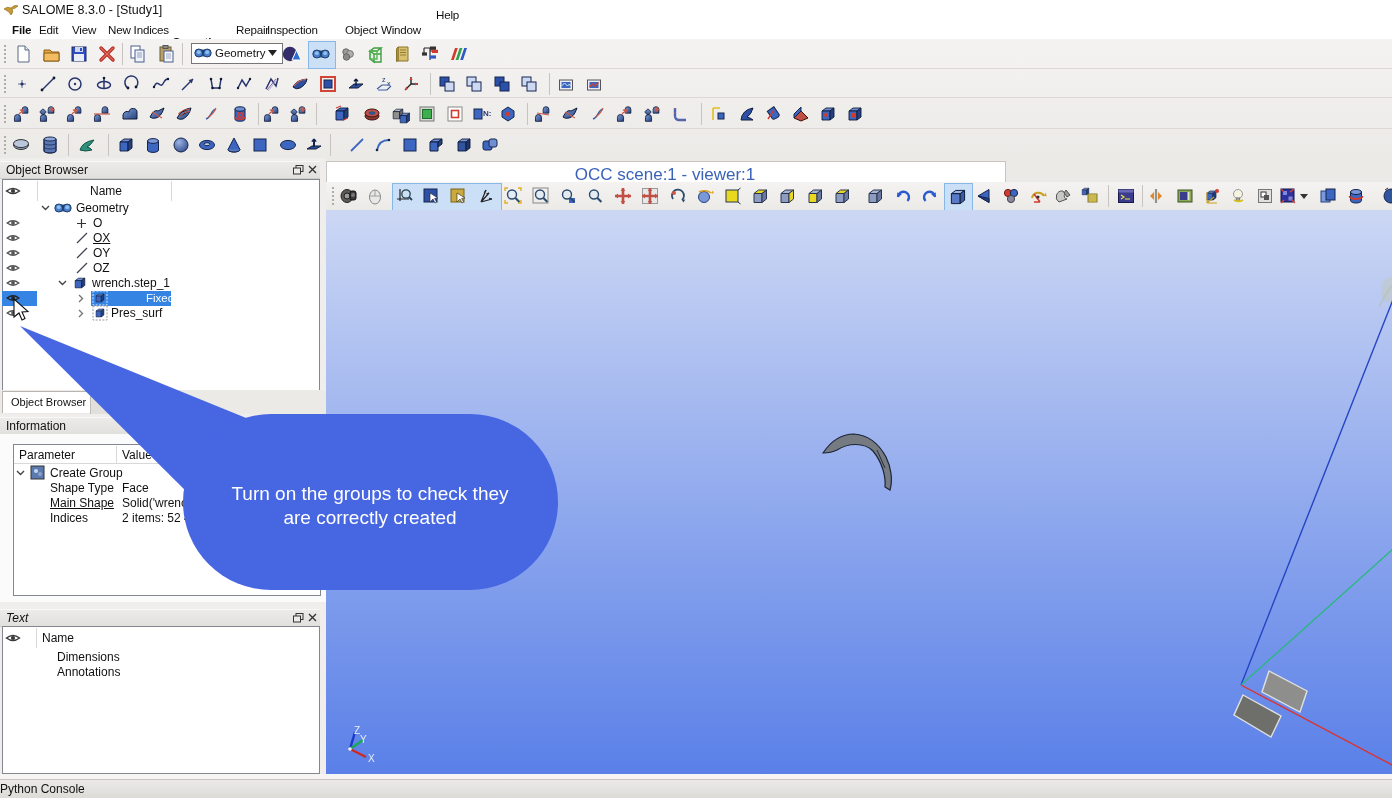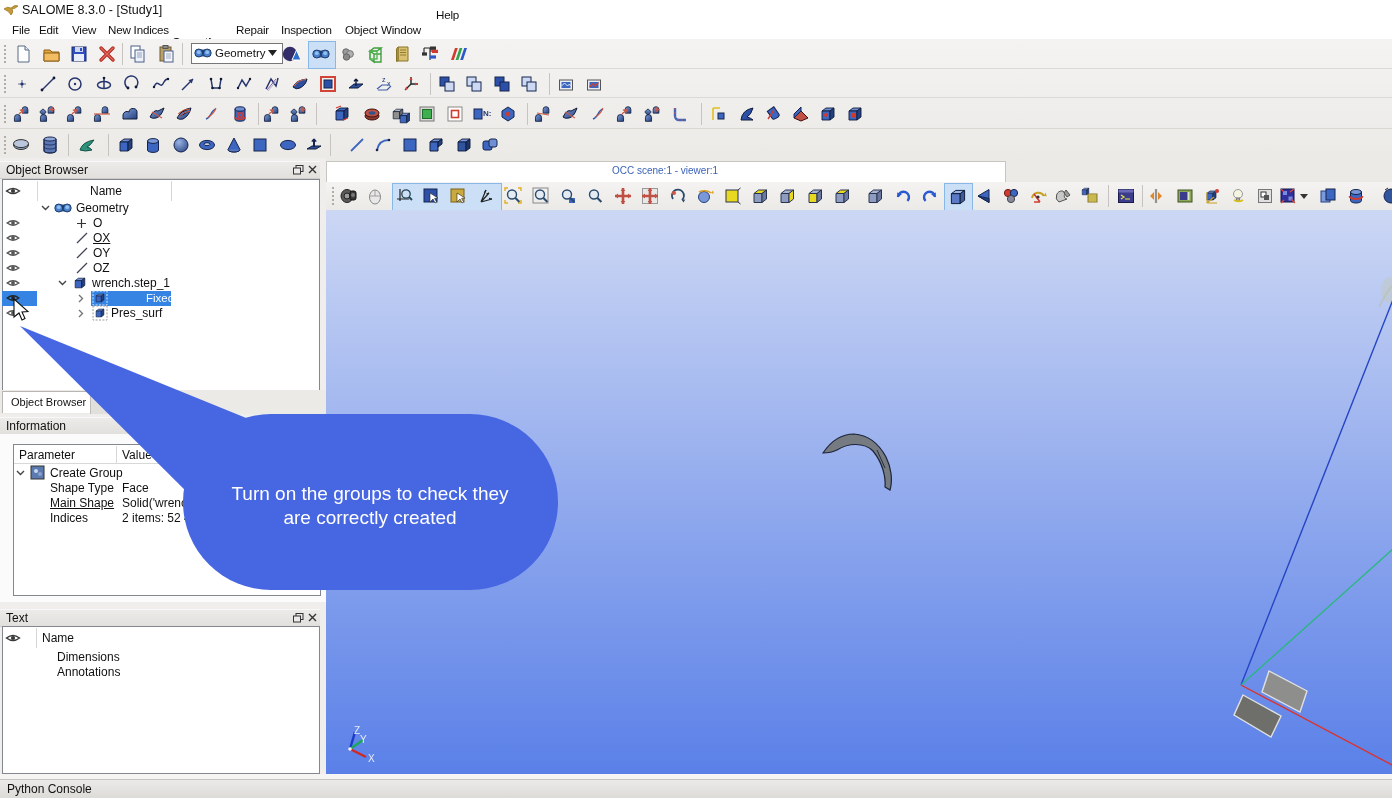--- a/index.html
+++ b/index.html
@@ -13,27 +13,27 @@
 .menuitem{position:absolute;top:0;height:19px;line-height:19px;font-size:11.6px;letter-spacing:-0.2px;color:#101010;}
 .tree{font-size:12px;color:#101010;}
 .trow{position:absolute;height:15px;line-height:15px;}
 </style></head><body>
 <div class="abs" style="left:0;top:0;width:1392px;height:20px;background:#ffffff;"></div>
 <svg width="16" height="14" style="position:absolute;left:3px;top:3px">
     <path d="M1 6 Q4 3 8 5 Q12 1 15 3 Q12 6 9 6 Q11 9 8 12 Q6 8 1 6z" fill="#c89a34" stroke="#8a6414" stroke-width="0.6"></path>
   </svg>
 <div class="abs" style="left:22px;top:3px;font-size:12.5px;color:#111;">SALOME 8.3.0 - [Study1]</div>
 <div class="abs" style="left:0;top:20px;width:1392px;height:19px;background:#ffffff;"></div>
-<div class="menuitem" style="left:12px;top:20px;">File</div>
+<div class="menuitem" style="left:12px;top:20px;font-weight:bold;">File</div>
 <div class="menuitem" style="left:39px;top:20px;">Edit</div>
 <div class="menuitem" style="left:72px;top:20px;">View</div>
 <div class="menuitem" style="left:108px;top:20px;">New Indices</div>
 <div class="menuitem" style="left:172px;top:32px;font-weight:bold;">Operations</div>
 <div class="menuitem" style="left:236px;top:20px;">Repair</div>
-<div class="menuitem" style="left:281px;top:20px;">Inspection</div>
+<div class="menuitem" style="left:267px;top:20px;">Inspection</div>
 <div class="menuitem" style="left:345px;top:20px;">Object</div>
 <div class="menuitem" style="left:381px;top:20px;">Window</div>
 <div class="menuitem" style="left:436px;top:5px;">Help</div>
 <div class="abs" style="left:0;top:39px;width:1392px;height:119px;background:linear-gradient(#f4f3f1,#eceae7);border-bottom:1px solid #c2bfbb;"></div>
 <div class="abs" style="left:0;top:68px;width:1392px;height:1px;background:#dcd9d5;"></div>
 <div class="abs" style="left:0;top:97px;width:1392px;height:1px;background:#dcd9d5;"></div>
 <div class="abs" style="left:0;top:128px;width:1392px;height:1px;background:#dcd9d5;"></div>
 <div class="handle" style="left:3px;top:44px;height:20px;"></div>
 <div class="vsep" style="left:122px;top:43px;height:22px;"></div>
 <div class="vsep" style="left:182px;top:43px;height:22px;"></div>
@@ -1571,21 +1571,21 @@
     <circle cx="8" cy="8" r="2" fill="#c8d8f0"></circle>
     <circle cx="12" cy="11" r="2" fill="#8aa0c8"></circle>
   </svg>
 <div class="abs tree" style="left:50px;top:466px;">Create Group</div>
 <div class="abs tree" style="left:50px;top:481px;">Shape Type</div>
 <div class="abs tree" style="left:122px;top:481px;">Face</div>
 <div class="abs tree" style="left:50px;top:496px;text-decoration:underline;">Main Shape</div>
 <div class="abs tree" style="left:122px;top:496px;">Solid('wrench</div>
 <div class="abs tree" style="left:50px;top:511px;">Indices</div>
 <div class="abs tree" style="left:122px;top:511px;">2 items: 52 41</div>
-<div class="ttl" style="top:609px;width:314px;">Text</div>
+<div class="ttl" style="top:609px;width:314px;font-style:italic;">Text</div>
 <svg width="11" height="10" style="position:absolute;left:293px;top:613px">
     <rect x="3" y="0.5" width="7" height="6" fill="none" stroke="#333"></rect>
     <rect x="0.5" y="3" width="7" height="6" fill="#ecebe9" stroke="#333"></rect>
   </svg>
 <svg width="9" height="9" style="position:absolute;left:308px;top:613px">
     <path d="M1 1 L8 8 M8 1 L1 8" stroke="#333" stroke-width="1.4"></path>
   </svg>
 <div class="abs white" style="left:2px;top:626px;width:316px;height:146px;"></div>
 <div class="abs" style="left:36px;top:628px;width:1px;height:20px;background:#d8d8d8;"></div>
 <svg class="ic" style="left:3px;top:628px" width="20" height="20" viewBox="0 0 20 20">
@@ -1602,21 +1602,21 @@
     <g transform="translate(10,10) scale(1.0)">
       <path d="M-6.5 0 Q0 -5 6.5 0 Q0 5 -6.5 0z" fill="none" stroke="#3a3a3a" stroke-width="1.5"></path>
       <circle cx="0" cy="0" r="2.1" fill="#3a3a3a"></circle>
     </g>
   </svg>
 <div class="abs tree" style="left:42px;top:631px;">Name</div>
 <div class="abs tree" style="left:57px;top:650px;">Dimensions</div>
 <div class="abs tree" style="left:57px;top:665px;">Annotations</div>
 <div class="abs" style="left:326px;top:158px;width:1066px;height:24px;background:#eceae7;"></div>
 <div class="abs" style="left:326px;top:161px;width:678px;height:21px;background:#fff;border:1px solid #c8c5c1;border-bottom:none;"></div>
-<div class="abs" style="left:326px;top:165px;width:678px;text-align:center;font-size:10px;color:#3a62b8;">OCC scene:1 - viewer:1</div>
+<div class="abs" style="left:326px;top:165px;width:678px;text-align:center;font-size:17px;color:#3a62b8;">OCC scene:1 - viewer:1</div>
 <div class="abs" style="left:326px;top:182px;width:1066px;height:28px;background:linear-gradient(#f4f3f1,#eceae7);border-bottom:1px solid #c2bfbb;"></div>
 <div class="handle" style="left:331px;top:186px;height:20px;"></div>
 <div class="abs" style="left:392px;top:183px;width:108px;height:26px;background:#cbe0f6;border:1px solid #88b8e8;"></div>
 <div class="abs" style="left:944px;top:183px;width:27px;height:26px;background:#cbe0f6;border:1px solid #88b8e8;"></div>
 <svg class="ic" style="left:338px;top:186px" width="20" height="20" viewBox="0 0 20 20">
     <defs>
       <linearGradient id="bb" x1="0" y1="0" x2="1" y2="1">
         <stop offset="0" stop-color="#7f9fd8"></stop>
         <stop offset="1" stop-color="#24407e"></stop>
       </linearGradient>
@@ -2214,21 +2214,21 @@
       <path d="M24 539 L29 522" stroke="#1a3ac8" stroke-width="2.4"></path>
       <path d="M24 539 L37 530" stroke="#18a858" stroke-width="2.2"></path>
       <path d="M24 539 L40 547" stroke="#d02820" stroke-width="2.2"></path>
       <circle cx="24" cy="539" r="1.8" fill="#f0f0f0"></circle>
       <text x="28" y="524" font-size="10" fill="#e8edfa" font-family="Liberation Sans">Z</text>
       <text x="34" y="533" font-size="10" fill="#e8edfa" font-family="Liberation Sans">Y</text>
       <text x="42" y="552" font-size="10" fill="#e8edfa" font-family="Liberation Sans">X</text>
     </g>
   </svg>
 <div class="abs" style="left:0;top:774px;width:1392px;height:5px;background:#f6f5f4;"></div>
-<div class="abs" style="left:0;top:779px;width:1392px;height:19px;background:linear-gradient(#ebeae8,#dddbd8);border-top:1px solid #c6c3c0;font-size:12px;color:#111;line-height:19px;padding-left:7px;box-sizing:border-box;">Python Console</div>
+<div class="abs" style="left:0;top:779px;width:1392px;height:19px;background:linear-gradient(#ebeae8,#dddbd8);border-top:1px solid #c6c3c0;font-size:12px;color:#111;line-height:19px;box-sizing:border-box;">Python Console</div>
 <svg width="1392" height="798" style="position:absolute;left:0;top:0;pointer-events:none">
     <polygon points="20,326 300,440 205,510" fill="#4766e2"></polygon>
     <rect x="183" y="414" width="375" height="176" rx="88" ry="88" fill="#4766e2"></rect>
     <text x="370" y="500" font-size="19" fill="#ffffff" text-anchor="middle" font-family="Liberation Sans">Turn on the groups to check they</text>
     <text x="370" y="524" font-size="19" fill="#ffffff" text-anchor="middle" font-family="Liberation Sans">are correctly created</text>
   </svg>
 <svg width="18" height="24" style="position:absolute;left:13px;top:298px">
     <path d="M1 1 L1 19 L6 15 L9 22 L12 20.5 L9 14 L15 13.5z" fill="#fff" stroke="#111" stroke-width="1.1"></path>
   </svg>
 </body></html>

